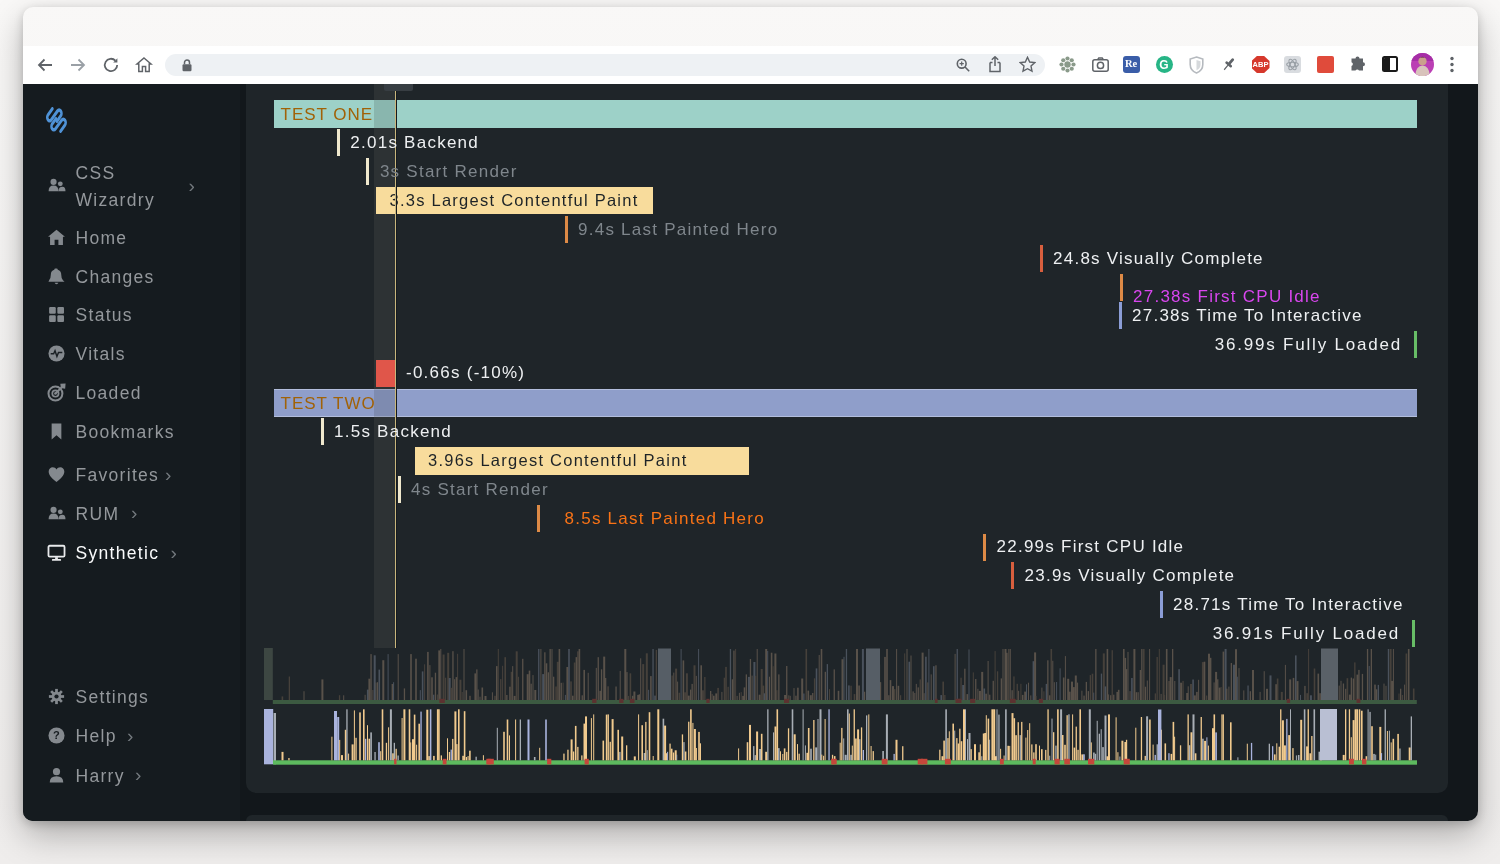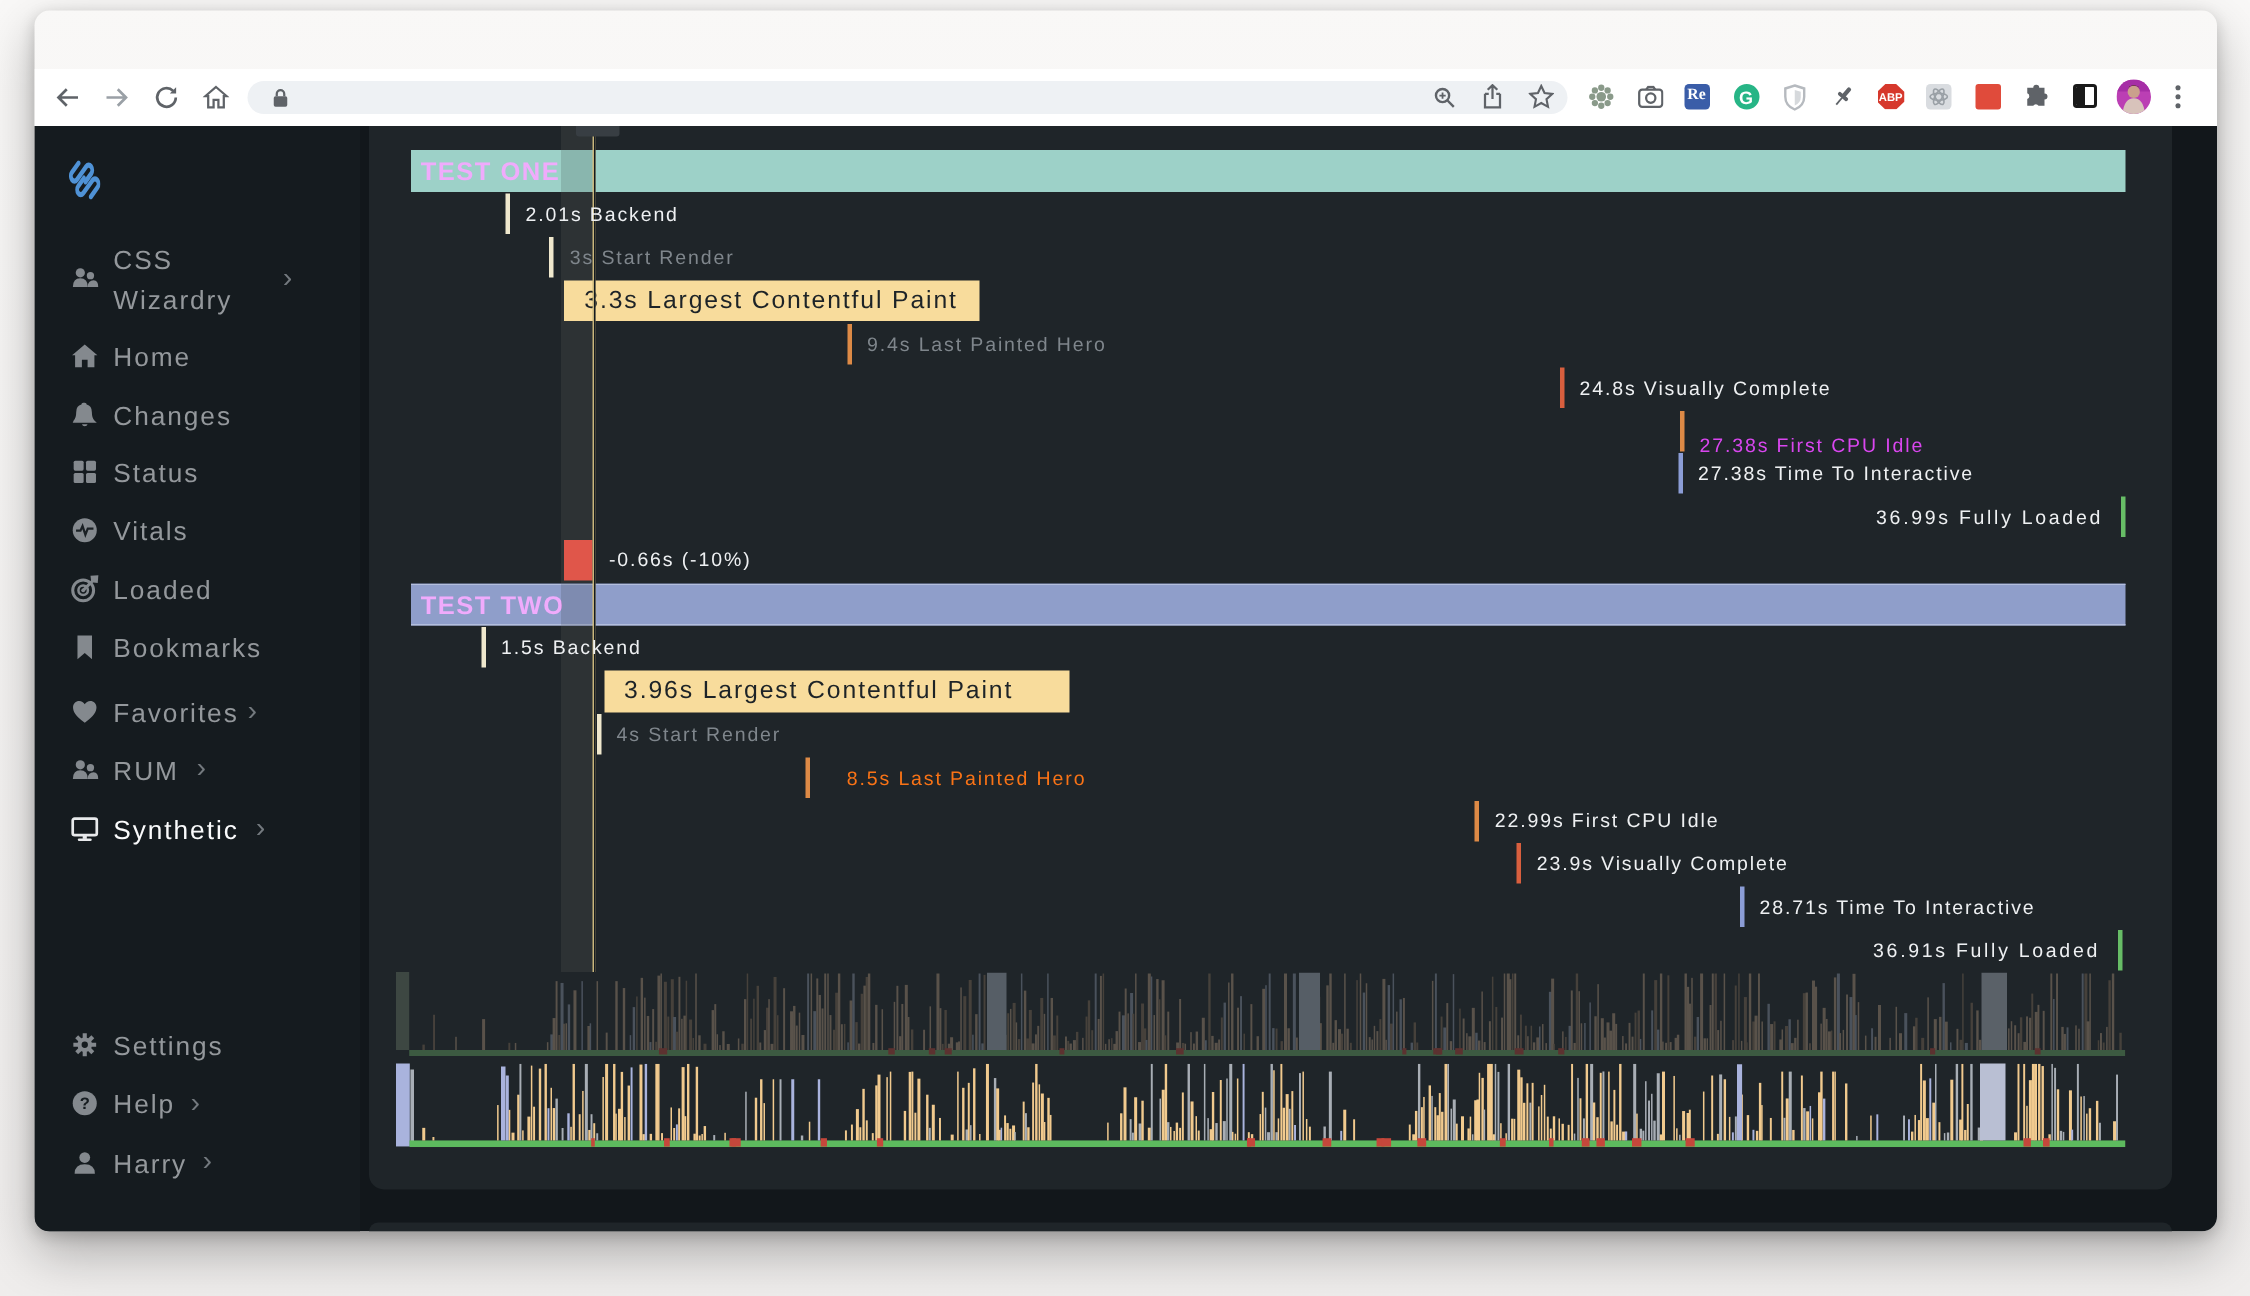--- a/index.html
+++ b/index.html
@@ -5,22 +5,22 @@
 body{background:linear-gradient(#f9f8f7,#efedec);font-family:"Liberation Sans",sans-serif}
 .abs{position:absolute}
 .window{position:absolute;left:22.5px;top:7px;width:1455.5px;height:814px;border-radius:10px;overflow:hidden;box-shadow:0 14px 34px rgba(0,0,0,0.28),0 3px 10px rgba(0,0,0,0.18)}
 .tabstrip{position:absolute;left:0;top:0;width:100%;height:39px;background:#dee1e6}
 .toolbar{position:absolute;left:0;top:39px;width:100%;height:38px;background:#fff}
 .viewport{position:absolute;left:0;top:77px;width:100%;height:737px;background:#12171b}
 .sidebar{position:absolute;left:0;top:0;width:217.5px;height:737px;background:#151b1f}
 .card1{position:absolute;left:223px;top:0;width:1202.5px;height:709px;background:#1f2529;border-radius:0 0 10px 10px;overflow:hidden}
 .card2{position:absolute;left:223px;top:731px;width:1202.5px;height:6px;background:#1f2529;border-radius:10px 10px 0 0}
 .tk{position:absolute;width:3px;height:27px}
-.ml{position:absolute;font-size:13px;letter-spacing:1.25px;line-height:20px;white-space:nowrap}
-.bart{position:absolute;font-size:17px;font-weight:bold;letter-spacing:1px;color:#f0abfc;white-space:nowrap}
+.ml{position:absolute;font-size:17px;letter-spacing:1.25px;line-height:20px;white-space:nowrap}
+.bart{position:absolute;font-size:17px;font-weight:normal;letter-spacing:1px;color:#a16207;white-space:nowrap}
 .lcp{position:absolute;height:27.3px;background:#f8dc9c;color:#1d2327;font-size:16.5px;letter-spacing:1.25px;padding:3.5px 0 0 13.5px;white-space:nowrap}
 .sl{position:absolute;font-size:17.5px;letter-spacing:1.3px;color:#94989c;white-space:nowrap}
 .sl.on{color:#fafbfc}
 .chev{position:absolute;font-size:19px;color:#73797e}
 </style></head><body>
 <div class="window">
 <div class="toolbar">
       <svg class="abs" style="left:13px;top:10px" width="18" height="18" viewBox="0 0 18 18">
         <path d="M16 9 H3 M8.5 3.5 L3 9 L8.5 14.5" fill="none" stroke="#5f6368" stroke-width="1.8"></path>
       </svg>
@@ -134,21 +134,21 @@
         <div class="abs" style="left:351.8px;top:0;width:20.3px;height:563.5px;background:#2d3234"></div>
         <div class="abs" style="left:361.3px;top:0;width:29.7px;height:6.5px;background:#383e43;border-radius:0 0 2px 2px;z-index:6"></div>
         <div class="abs" style="left:251.5px;top:16.0px;width:1143px;height:28px;background:#9dd1c8"></div>
         <div class="bart" style="left:258.0px;top:20.5px">TEST ONE</div>
         <div class="abs" style="left:251.5px;top:305.0px;width:1143px;height:28px;background:#8f9eca;box-shadow:inset 0 1px 0 #b3bedd,inset 0 -1px 0 #b3bedd"></div>
         <div class="bart" style="left:258.0px;top:309.5px">TEST TWO</div>
         <div class="abs" style="left:351.8px;top:16.0px;width:20.3px;height:28px;background:rgba(35,42,44,0.16)"></div>
         <div class="abs" style="left:351.8px;top:305.0px;width:20.3px;height:28px;background:rgba(35,42,44,0.16)"></div>
         <div class="lcp" style="left:353.5px;top:103.2px;width:277px">3.3s Largest Contentful Paint</div>
         <div class="abs" style="left:353.5px;top:275.5px;width:18.6px;height:27.9px;background:#e0564a"></div>
-        <div class="lcp" style="left:380px;top:363.3px;width:310px">3.96s Largest Contentful Paint</div>
+        <div class="lcp" style="left:392px;top:363.3px;width:334px">3.96s Largest Contentful Paint</div>
         <div class="abs" style="left:372.1px;top:0;width:2.2px;height:564.0px;background:#c9b67c;border-right:1.4px solid #141a1f"></div>
         <div class="tk" style="left:314.3px;top:45.0px;background:#efe8cd"></div>
         <div class="ml" style="left:327.8px;top:48.8px;color:#eef0f2">2.01s Backend</div>
         <div class="tk" style="left:343.9px;top:73.8px;background:#efe8cd"></div>
         <div class="ml" style="left:357.4px;top:77.6px;color:#7f868c">3s Start Render</div>
         <div class="tk" style="left:542.0px;top:131.9px;background:#dd8a46"></div>
         <div class="ml" style="left:555.5px;top:135.7px;color:#7f868c">9.4s Last Painted Hero</div>
         <div class="tk" style="left:1017.0px;top:160.8px;background:#d85f3e"></div>
         <div class="ml" style="left:1030.5px;top:164.6px;color:#eef0f2">24.8s Visually Complete</div>
         <div class="tk" style="left:1097.0px;top:189.6px;background:#dd8a46"></div>

